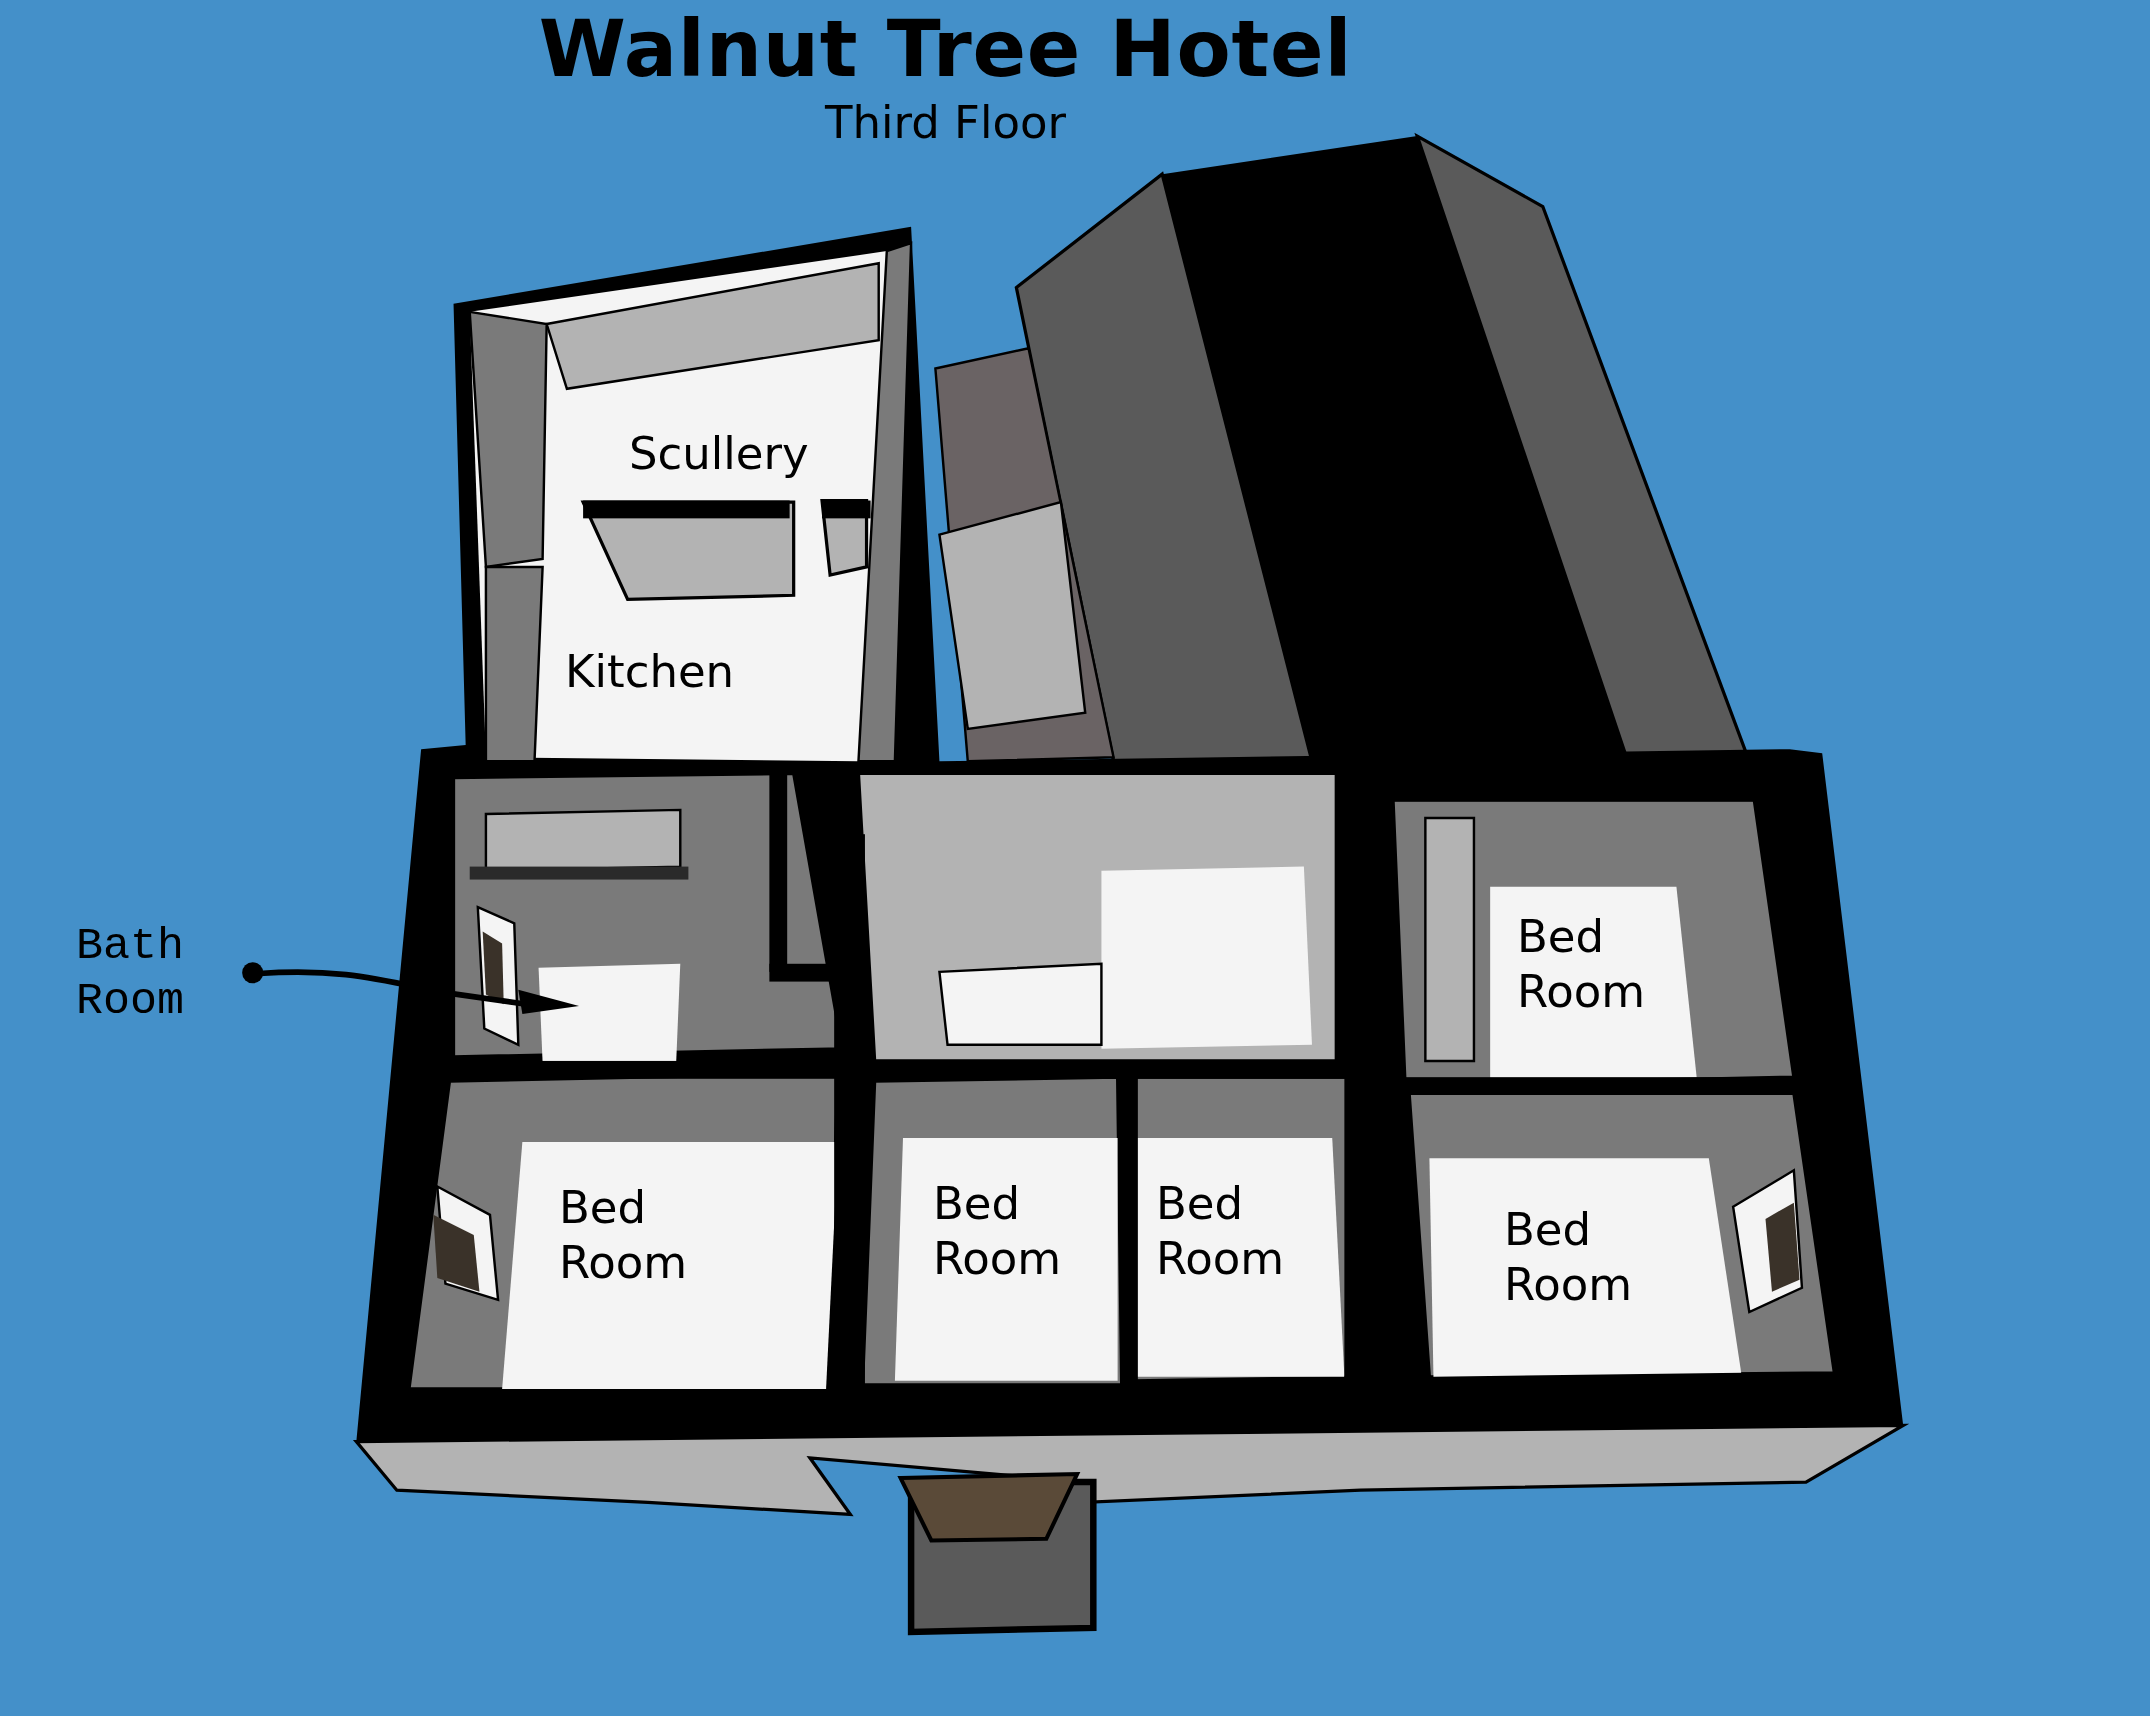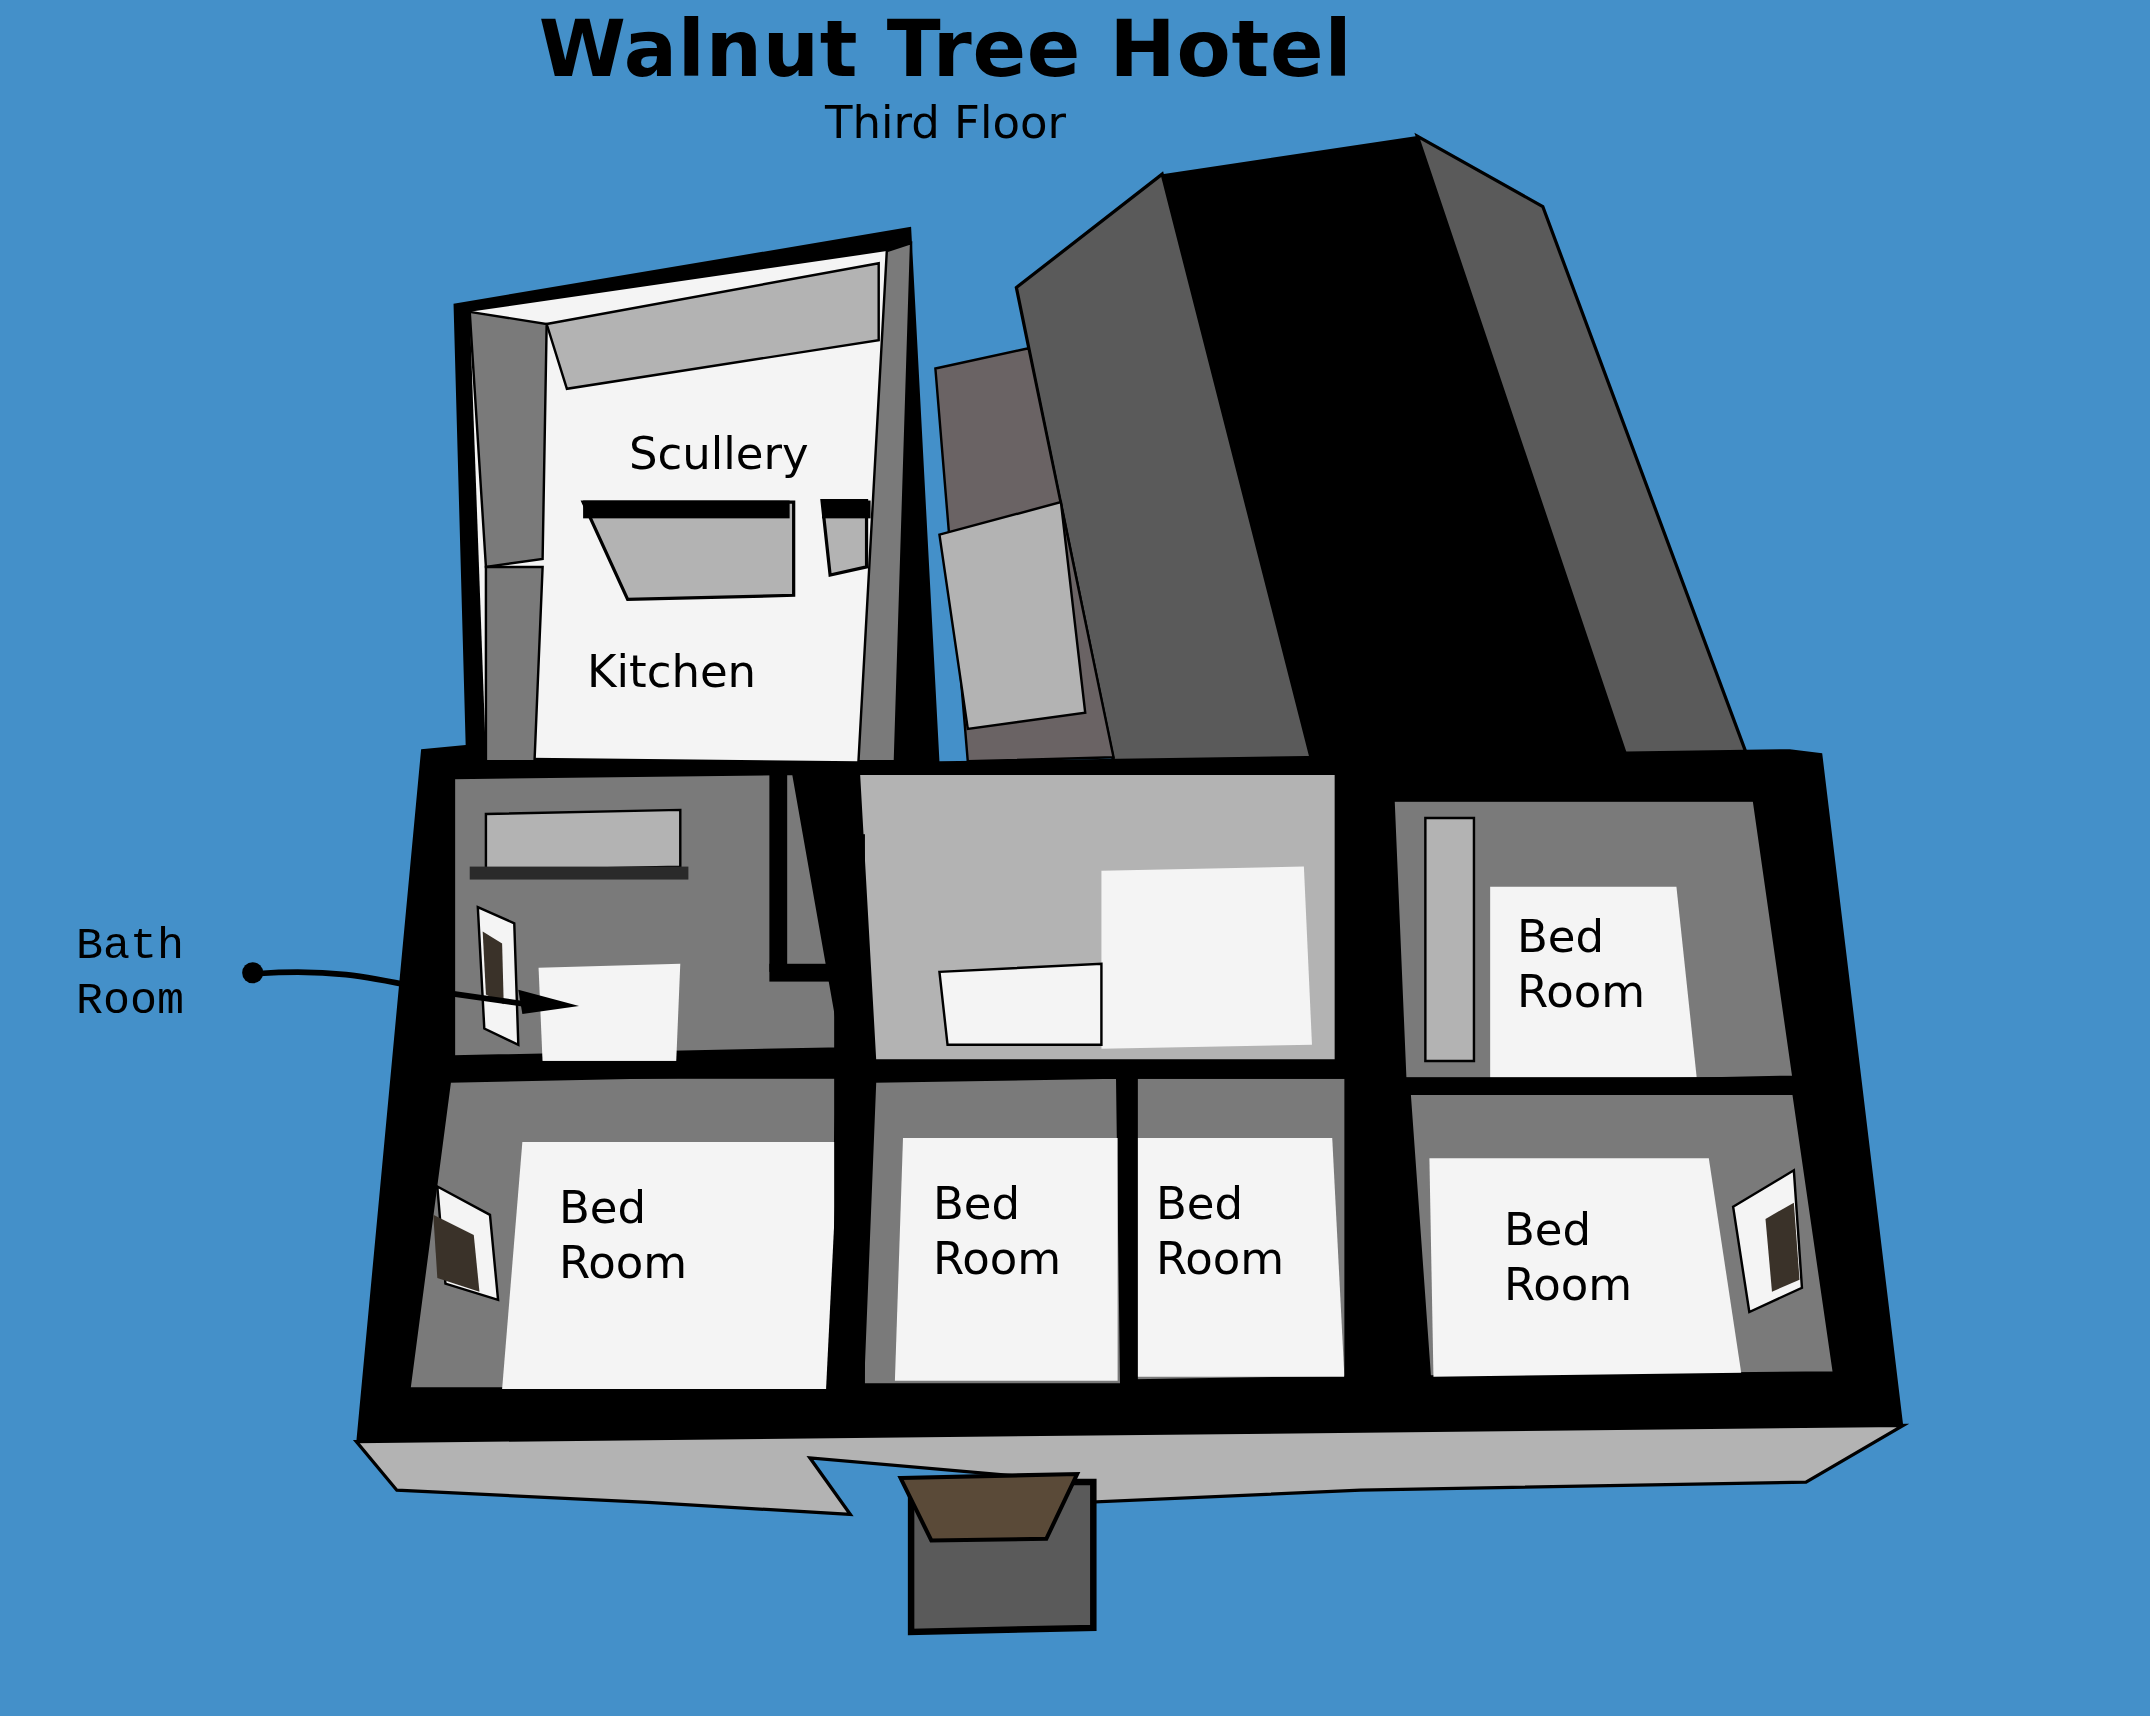--- a/index.html
+++ b/index.html
@@ -111,21 +111,21 @@
     <circle cx="312" cy="1201" r="13" fill="#000"></circle>
     <path d="M320,1202 C420,1195 470,1210 545,1225 L650,1240" stroke="#000" stroke-width="7" fill="none"></path>
     <polygon points="640,1222 715,1242 645,1252" fill="#000"></polygon>
   </g>
 </svg>
 
 <div id="title" class="title">Walnut Tree Hotel</div>
 <div id="subtitle" class="title">Third Floor</div>
 
 <div class="lbl" style="left:581px;top:426px;margin-left:48px;">Scullery</div>
-<div class="lbl" style="left:587px;top:644px;">Kitchen</div>
+<div class="lbl" style="left:565px;top:644px;">Kitchen</div>
 <div class="lbl" style="left:76px;top:919px;font-family:Liberation Mono, monospace;">Bath
 Room</div>
 <div class="lbl" style="left:559px;top:1180px;">Bed
 Room</div>
 <div class="lbl" style="left:933px;top:1176px;">Bed
 Room</div>
 <div class="lbl" style="left:1156px;top:1176px;">Bed
 Room</div>
 <div class="lbl" style="left:1517px;top:909px;">Bed
 Room</div>

